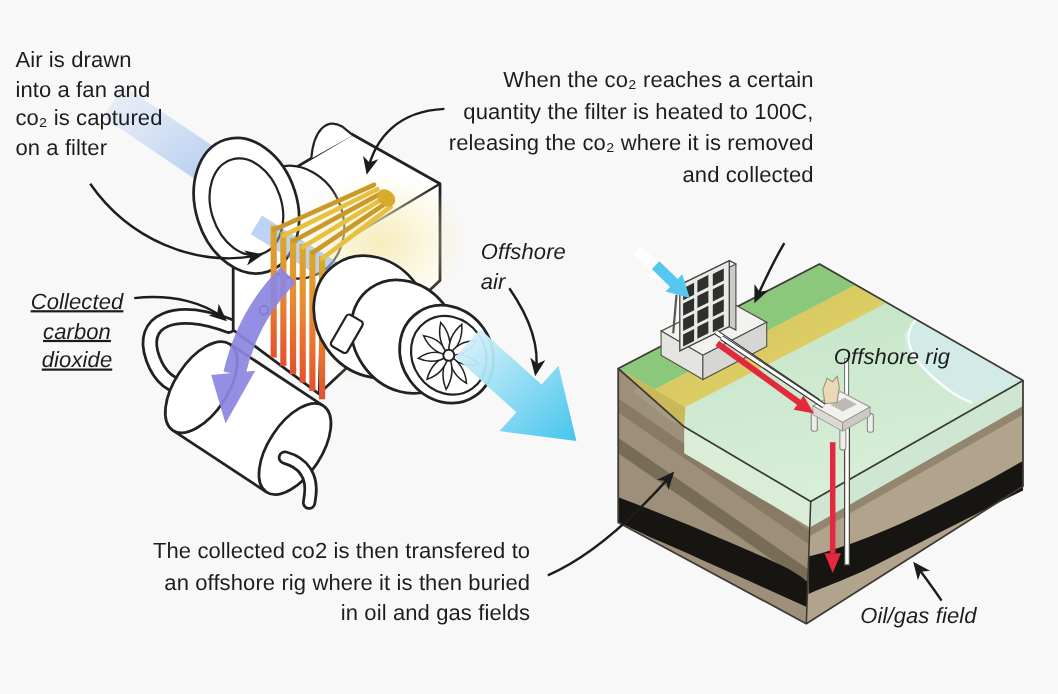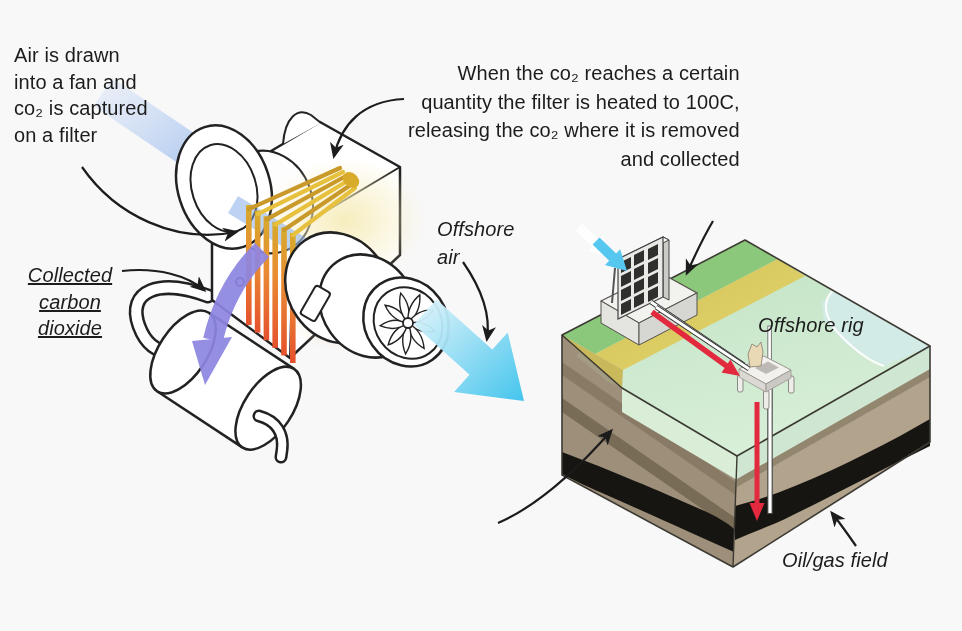--- a/index.html
+++ b/index.html
@@ -251,14 +251,17 @@
 quantity the filter is heated to 100C,
 releasing the co₂ where it is removed
 and collected</div>
 <div class="note italic center" style="left:18px;top:262px;width:104px;text-decoration:underline;">Collected
 carbon
 dioxide</div>
 <div class="note italic" style="left:437px;top:215px;line-height:28px;">Offshore
 air</div>
 <div class="note italic" style="left:758px;top:312px;">Offshore rig</div>
 <div class="note italic" style="left:782px;top:547px;">Oil/gas field</div>
+<div class="note lh28 right" style="left:100px;top:487px;width:382px;">The collected co2 is then transfered to
+an offshore rig where it is then buried
+in oil and gas fields</div>
 
 </div>
 
 </body></html>

